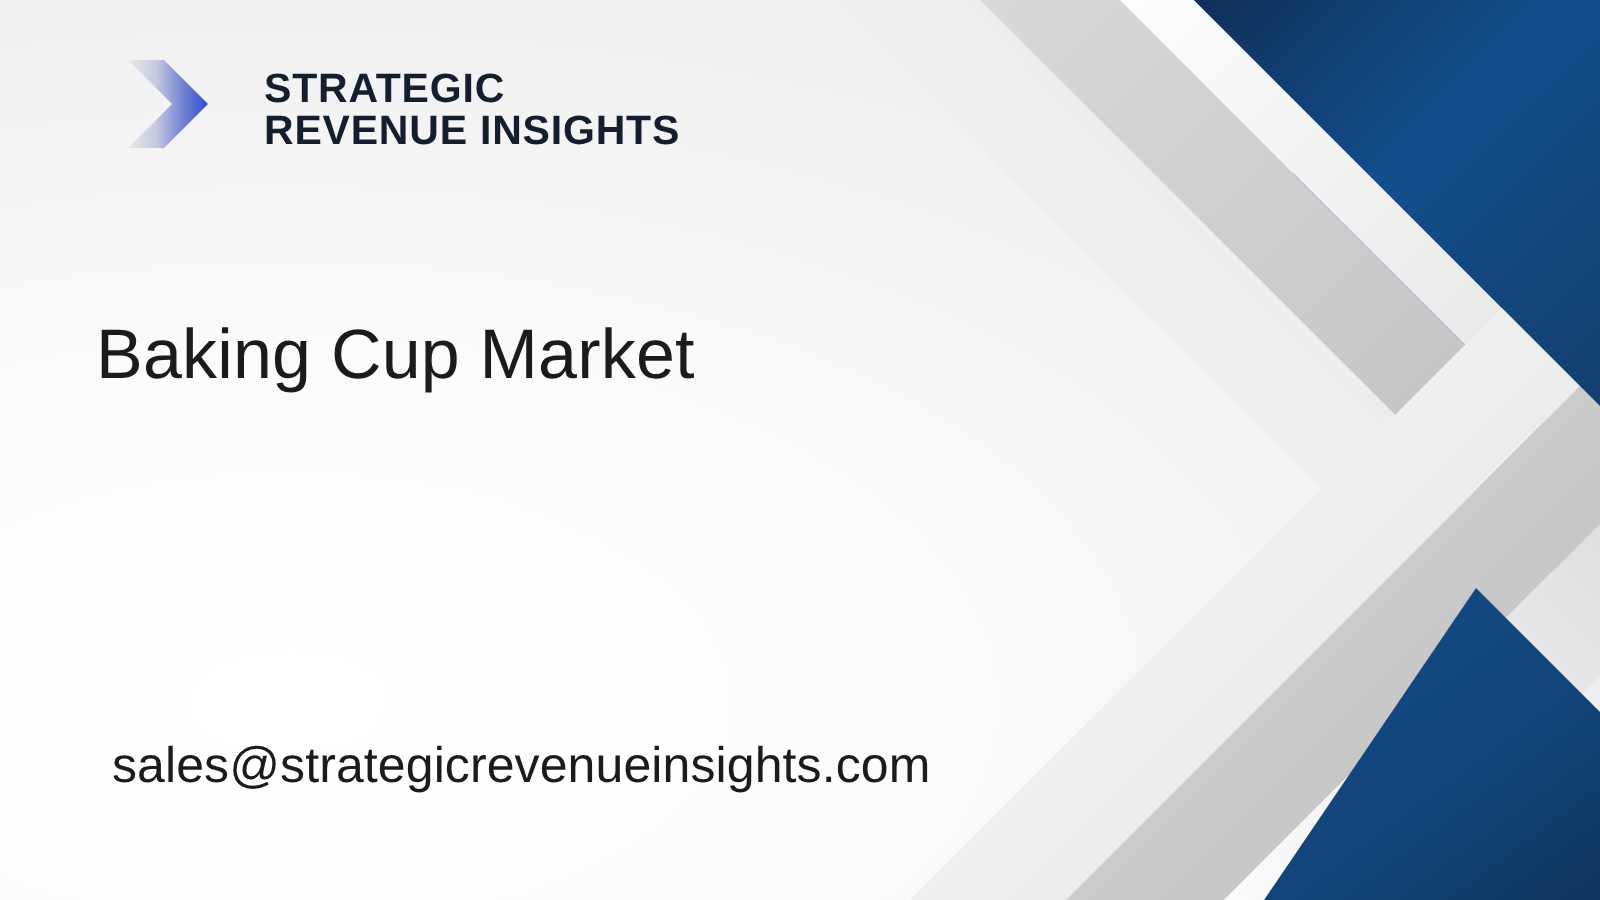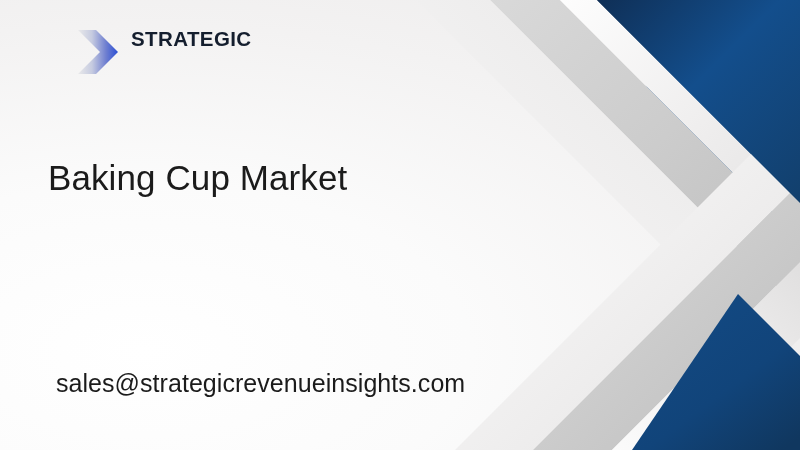--- a/index.html
+++ b/index.html
@@ -28,25 +28,25 @@
   }
   .deco svg {
     display: block;
     width: 800px;
     height: 450px;
   }
 
   
   .logo {
     position: absolute;
-    left: 76px;
+    left: 62px;
     top: 28px;
     display: flex;
-    align-items: flex-start;
-    gap: 11px;
+    align-items: flex-end;
+    gap: 26px;
   }
   .logo-mark {
     width: 44px;
     height: 48px;
     flex: 0 0 auto;
   }
   .logo-text {
     display: flex;
     flex-direction: column;
     justify-content: center;
@@ -161,20 +161,21 @@
   </div>
 
   <div class="logo">
     <div class="logo-mark">
       <svg viewBox="0 0 44 48" xmlns="http://www.w3.org/2000/svg" aria-hidden="true">
         <path d="M2 2 L20 2 L42 24 L20 46 L2 46 L24 24 Z" fill="url(#gMark)"></path>
       </svg>
     </div>
     <div class="logo-text">
       <div class="logo-line1">STRATEGIC</div>
+      <div class="logo-line2">REVENUE INSIGHTS</div>
     </div>
   </div>
 
   <div class="headline">Baking Cup Market</div>
 
   <div class="email">sales@strategicrevenueinsights.com</div>
 
 </div>
 
 </body></html>

